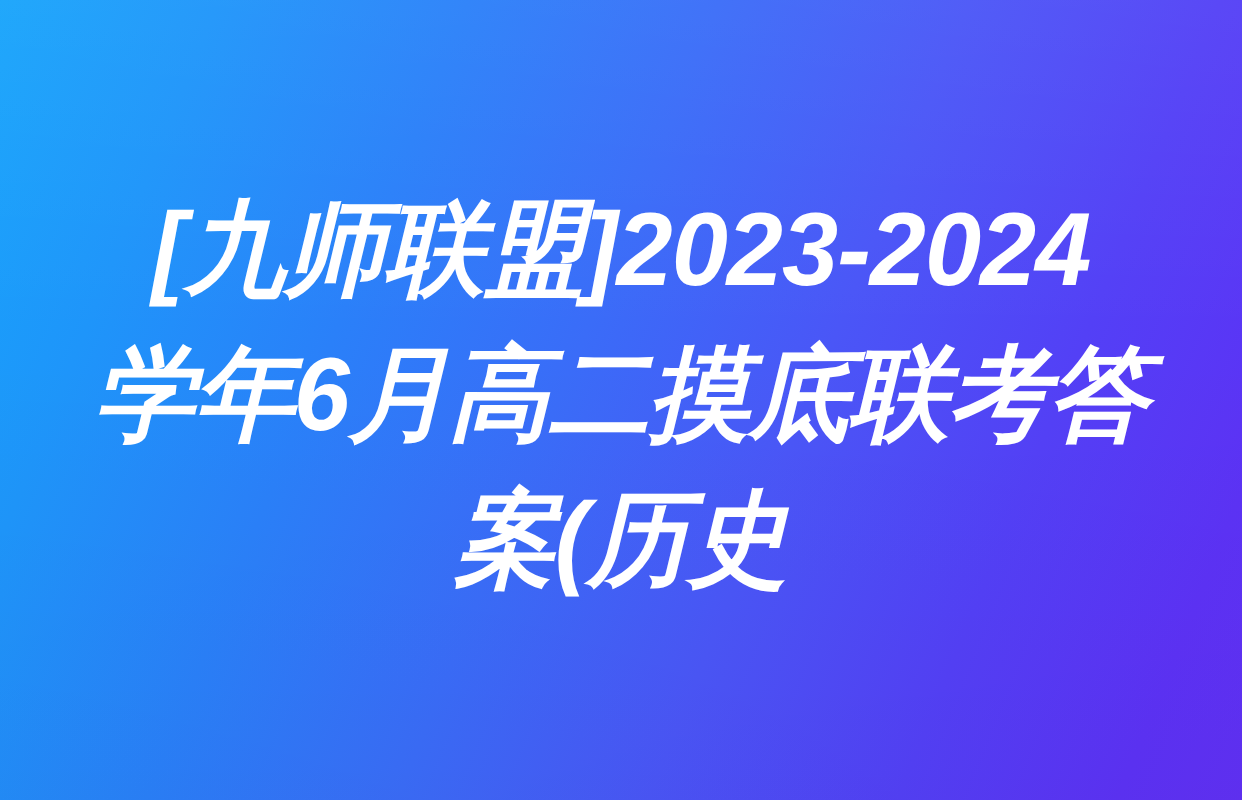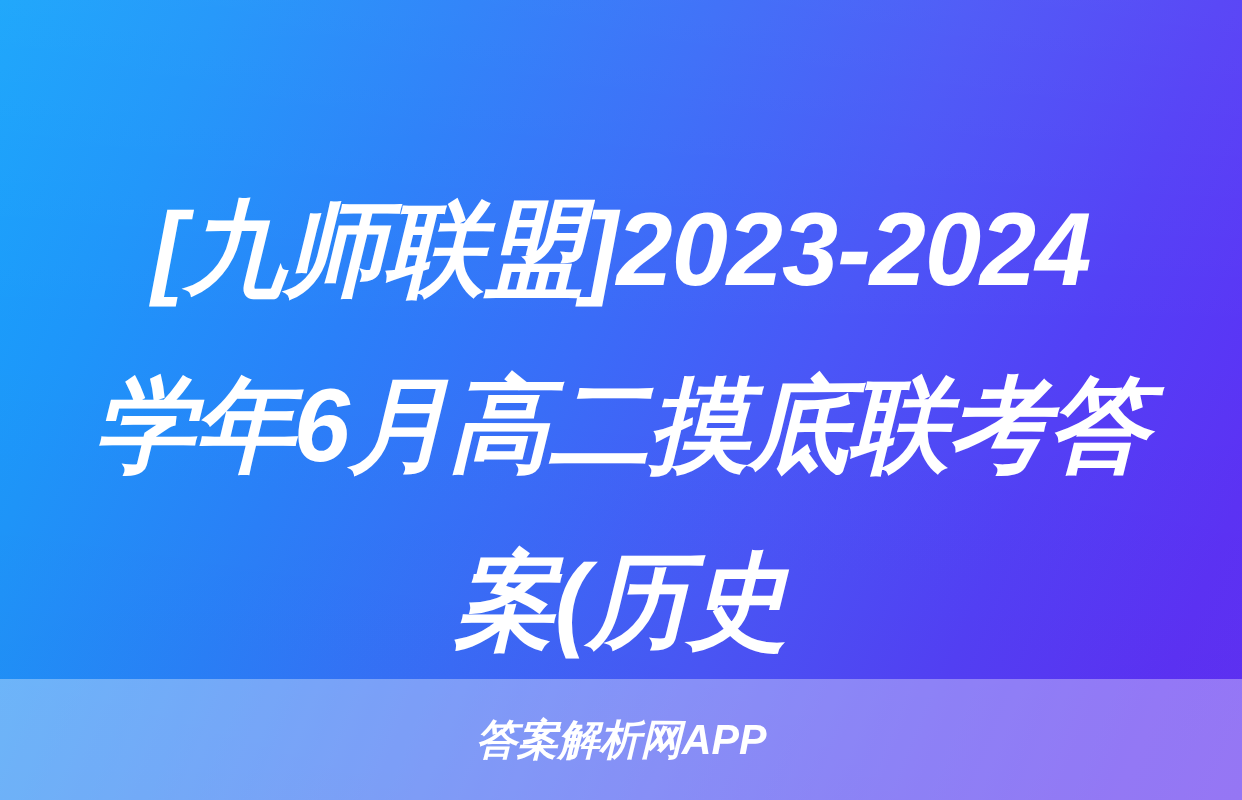--- a/index.html
+++ b/index.html
@@ -52,21 +52,20 @@
     right: 0;
     top: 178px;
     height: 460px;
     display: flex;
     flex-direction: column;
     align-items: center;
     justify-content: flex-start;
     padding: 0 52px;
     box-sizing: border-box;
     z-index: 2;
-    gap: 31px;
   }
 
   .title-line {
     display: block;
     width: 100%;
     text-align: center;
     color: #FFFFFF;
     font-family: "Liberation Sans", "DejaVu Sans", sans-serif;
     font-weight: 700;
     font-style: italic;
@@ -110,17 +109,14 @@
 <body>
 
 <div class="poster">
 
   <div class="title-block">
     <span class="title-line">[九师联盟]2023-2024</span>
     <span class="title-line">学年6月高二摸底联考答</span>
     <span class="title-line">案(历史</span>
   </div>
 
-  <div class="footer-band">
-    <span class="footer-brand">答案解析网APP</span>
-  </div>
 
 </div>
 
 </body></html>

